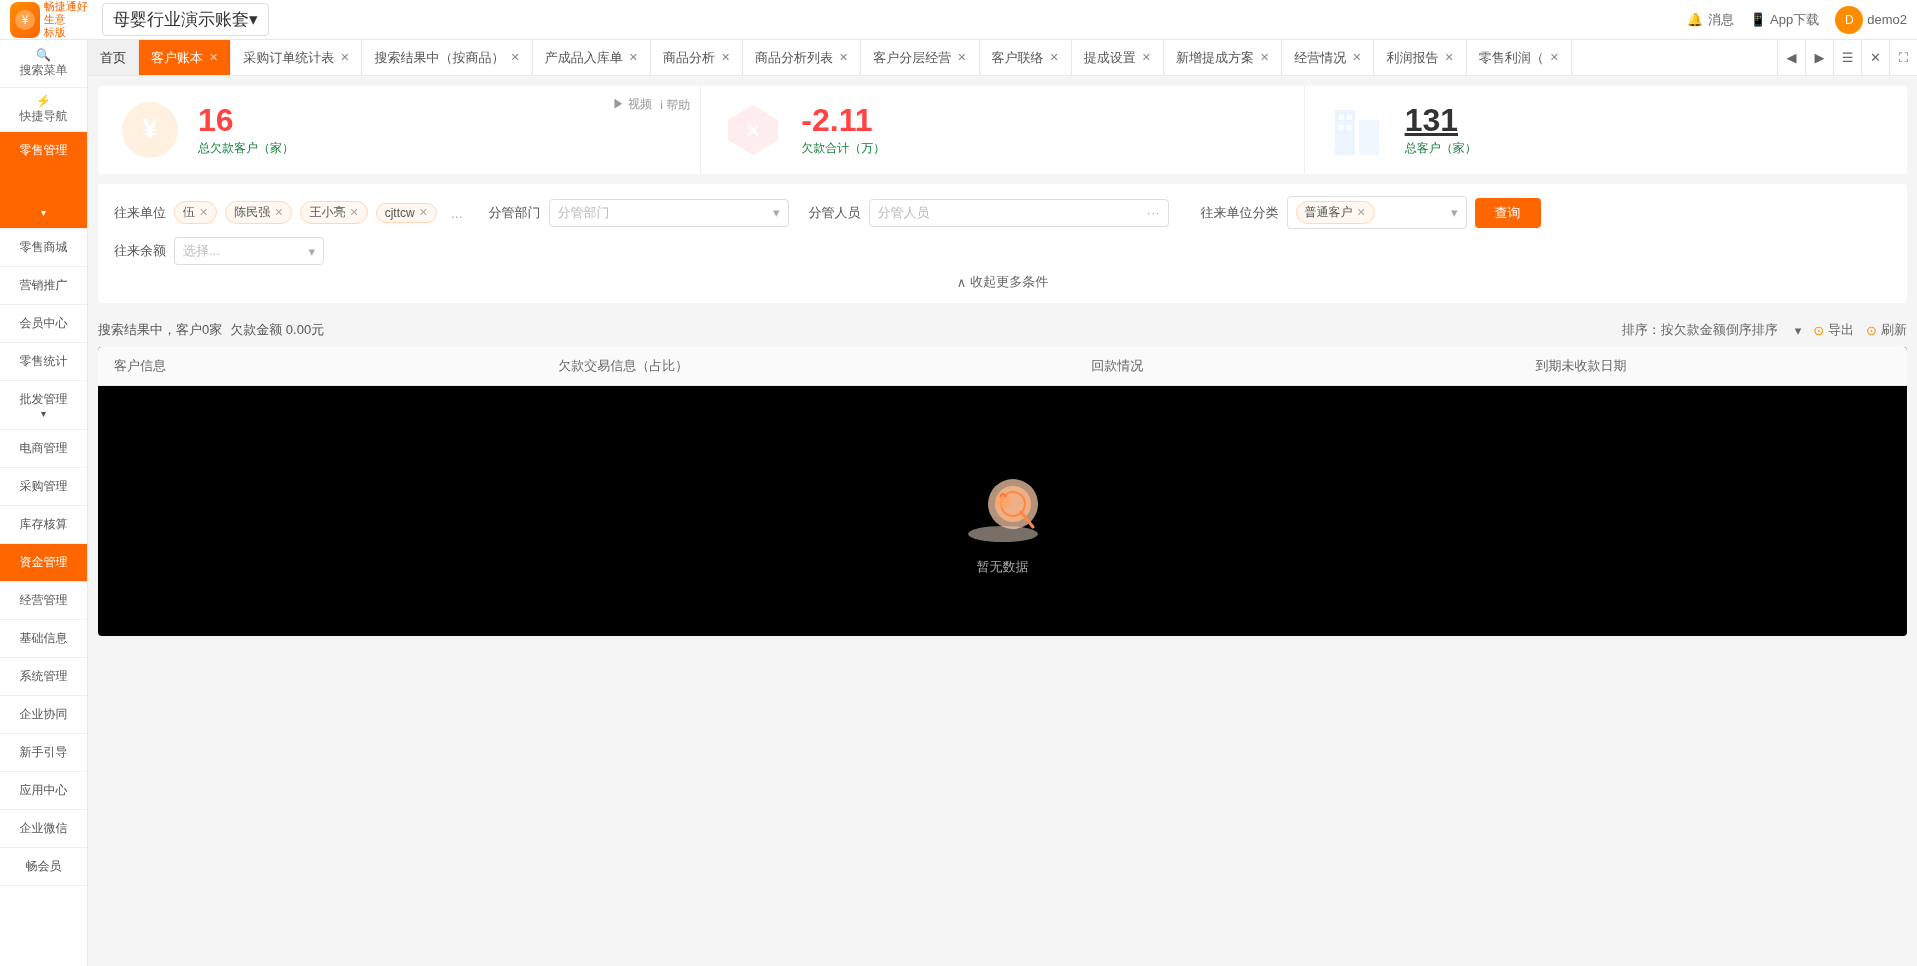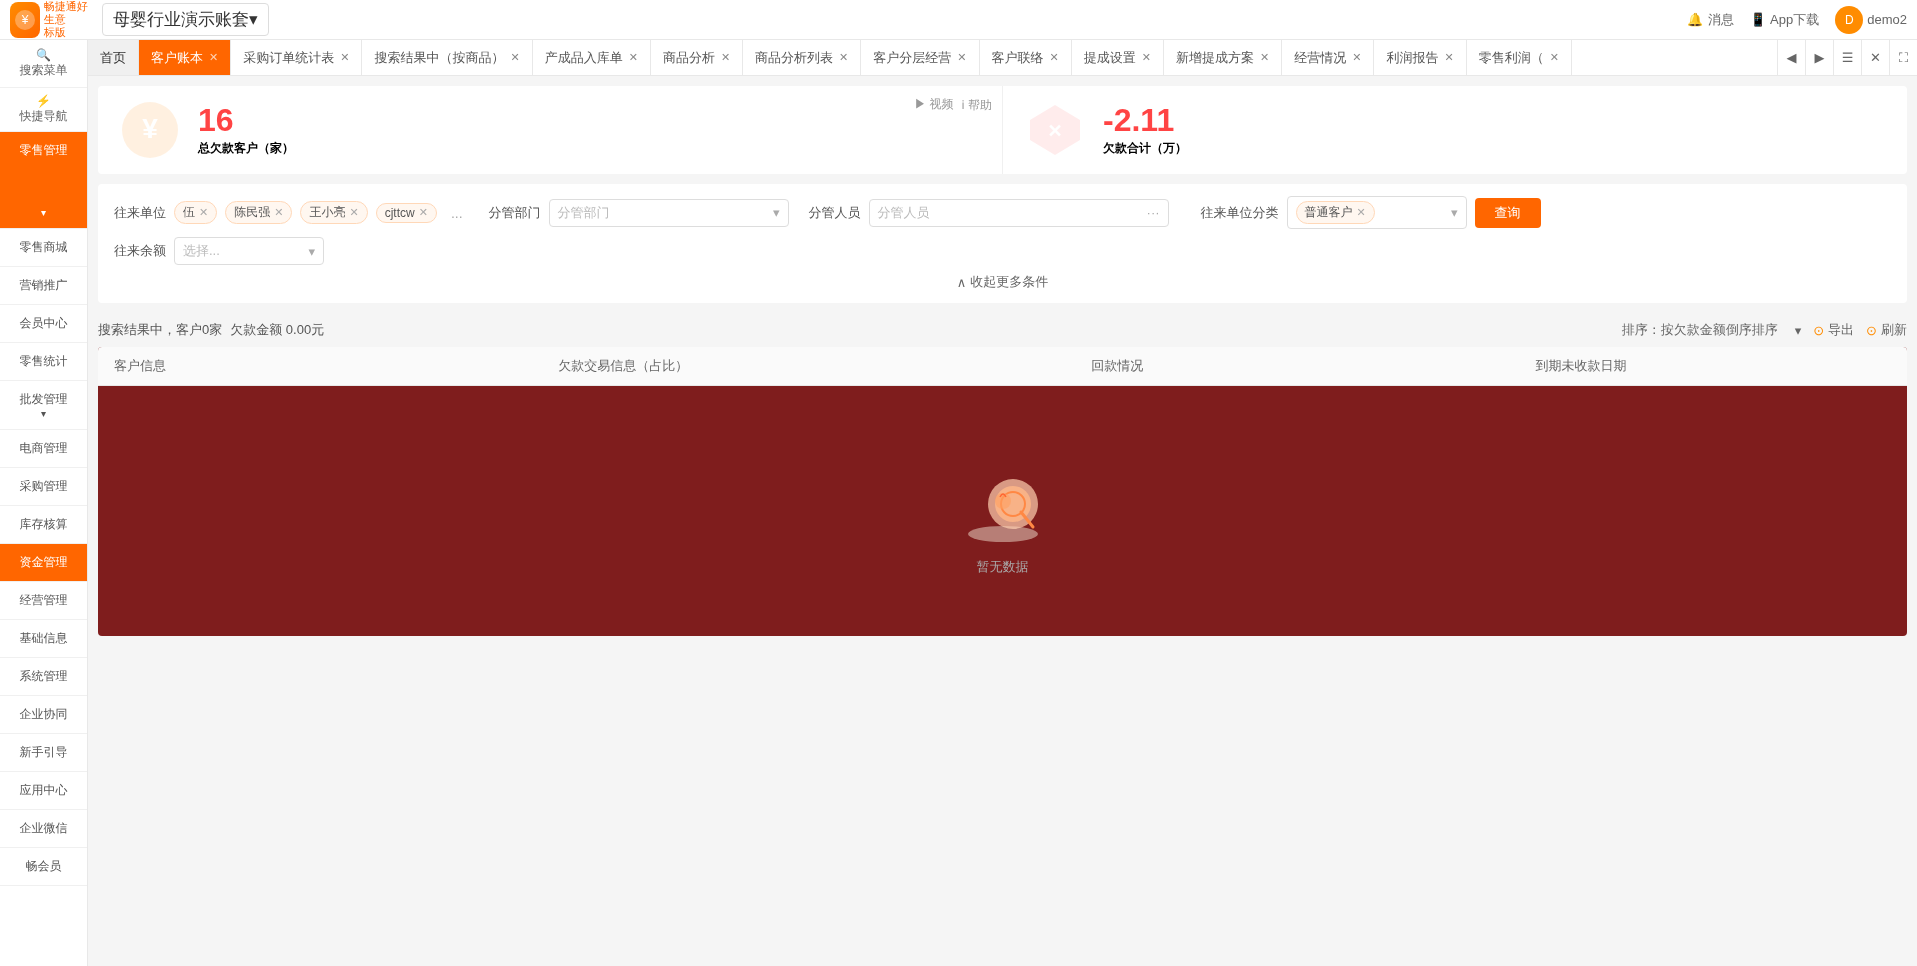--- a/index.html
+++ b/index.html
@@ -43,21 +43,21 @@
     
     .page-content { flex: 1; overflow-y: auto; background: #f5f5f5; padding: 10px; }
 
     
     .stats-bar { display: flex; background: #fff; border-radius: 4px; margin-bottom: 10px; overflow: hidden; }
     .stat-item { flex: 1; padding: 14px 20px; display: flex; align-items: center; gap: 16px; border-right: 1px solid #f0f0f0; position: relative; }
     .stat-item:last-child { border-right: none; }
     .stat-info { display: flex; flex-direction: column; }
     .stat-value { font-size: 32px; font-weight: bold; color: #ff4444; line-height: 1; }
     .stat-value.black { color: #333; text-decoration: underline; }
-    .stat-label { font-size: 12px; color: #000000; margin-top: 4px; font-weight: bold; }
+    .stat-label { font-size: 12px; color: #15803d; margin-top: 4px; }
     .stat-help { position: absolute; top: 10px; right: 10px; display: flex; gap: 8px; font-size: 12px; color: #999; }
 
     
     .filter-area { background: #fff; border-radius: 4px; padding: 12px 16px; margin-bottom: 10px; }
     .filter-row { display: flex; align-items: center; gap: 8px; margin-bottom: 8px; flex-wrap: wrap; }
     .filter-label { font-size: 13px; color: #555; white-space: nowrap; }
     .filter-tag { display: inline-flex; align-items: center; background: #fff7f0; border: 1px solid #ffd8b8; border-radius: 12px; padding: 2px 8px; font-size: 12px; color: #555; gap: 4px; }
     .filter-tag .remove { color: #aaa; cursor: pointer; font-size: 11px; }
     .filter-more { color: #aaa; cursor: pointer; font-size: 14px; padding: 2px 6px; }
     .filter-select { display: flex; align-items: center; border: 1px solid #ddd; border-radius: 4px; padding: 4px 8px; min-width: 160px; cursor: pointer; font-size: 13px; color: #999; }
@@ -69,21 +69,21 @@
     .collapse-btn { display: flex; align-items: center; gap: 4px; color: #666; font-size: 13px; cursor: pointer; margin: 4px auto 0; width: fit-content; }
 
     
     .result-bar { display: flex; align-items: center; padding: 8px 0; font-size: 13px; color: #555; }
     .result-bar .actions { margin-left: auto; display: flex; align-items: center; gap: 12px; }
     .sort-btn { display: flex; align-items: center; gap: 17px; color: #666; cursor: pointer; font-size: 13px; }
     .action-btn { display: flex; align-items: center; gap: 4px; color: #666; cursor: pointer; font-size: 13px; }
     .action-btn .icon { color: #ff8c00; }
 
     
-    .data-table { background: #7f1d1d; border-radius: 4px; overflow: hidden; }
+    .data-table { background: #000000; border-radius: 4px; overflow: hidden; }
     .table-header { display: flex; background: #fafafa; border-bottom: 1px solid #e8e8e8; padding: 10px 16px; }
     .table-col { font-size: 13px; color: #666; font-weight: 500; }
     .col-customer { flex: 2.5; }
     .col-debt { flex: 3; }
     .col-repay { flex: 2.5; }
     .col-due { flex: 2; }
     .empty-area { display: flex; flex-direction: column; align-items: center; justify-content: center; padding: 80px 0 60px; }
     .empty-text { color: #aaa; font-size: 13px; margin-top: 12px; }
   </style>
 </head>
@@ -252,20 +252,36 @@
               <svg width="60" height="60" viewBox="0 0 60 60">
                 <path d="M30 5 L55 20 L55 40 L30 55 L5 40 L5 20 Z" fill="#ff4444" opacity="0.8"></path>
                 <text x="30" y="37" text-anchor="middle" font-size="18" fill="white" font-weight="bold">✕</text>
               </svg>
             </div>
             <div class="stat-info">
               <div class="stat-value" style="font-size:32px;font-weight:bold;color:#ff4444;">-2.11</div>
               <div class="stat-label">欠款合计（万）</div>
             </div>
           </div>
+          <div class="stat-item">
+            <div style="width:64px;height:60px;opacity:0.12;display:flex;align-items:center;justify-content:center;">
+              <svg width="60" height="60" viewBox="0 0 60 60">
+                <rect x="8" y="10" width="20" height="45" fill="#4499ff" opacity="0.8"></rect>
+                <rect x="32" y="20" width="20" height="35" fill="#4499ff" opacity="0.6"></rect>
+                <rect x="12" y="15" width="5" height="5" fill="white"></rect>
+                <rect x="20" y="15" width="5" height="5" fill="white"></rect>
+                <rect x="12" y="25" width="5" height="5" fill="white"></rect>
+                <rect x="20" y="25" width="5" height="5" fill="white"></rect>
+              </svg>
+            </div>
+            <div class="stat-info">
+              <div class="stat-value black" style="font-size:32px;font-weight:bold;color:#333;text-decoration:underline;">131</div>
+              <div class="stat-label">总客户（家）</div>
+            </div>
+          </div>
         </div>
 
         <div class="filter-area">
           <div class="filter-row">
             <span class="filter-label">往来单位</span>
             <div class="filter-tag">
               <span>伍</span>
               <span class="remove">✕</span>
             </div>
             <div class="filter-tag">

